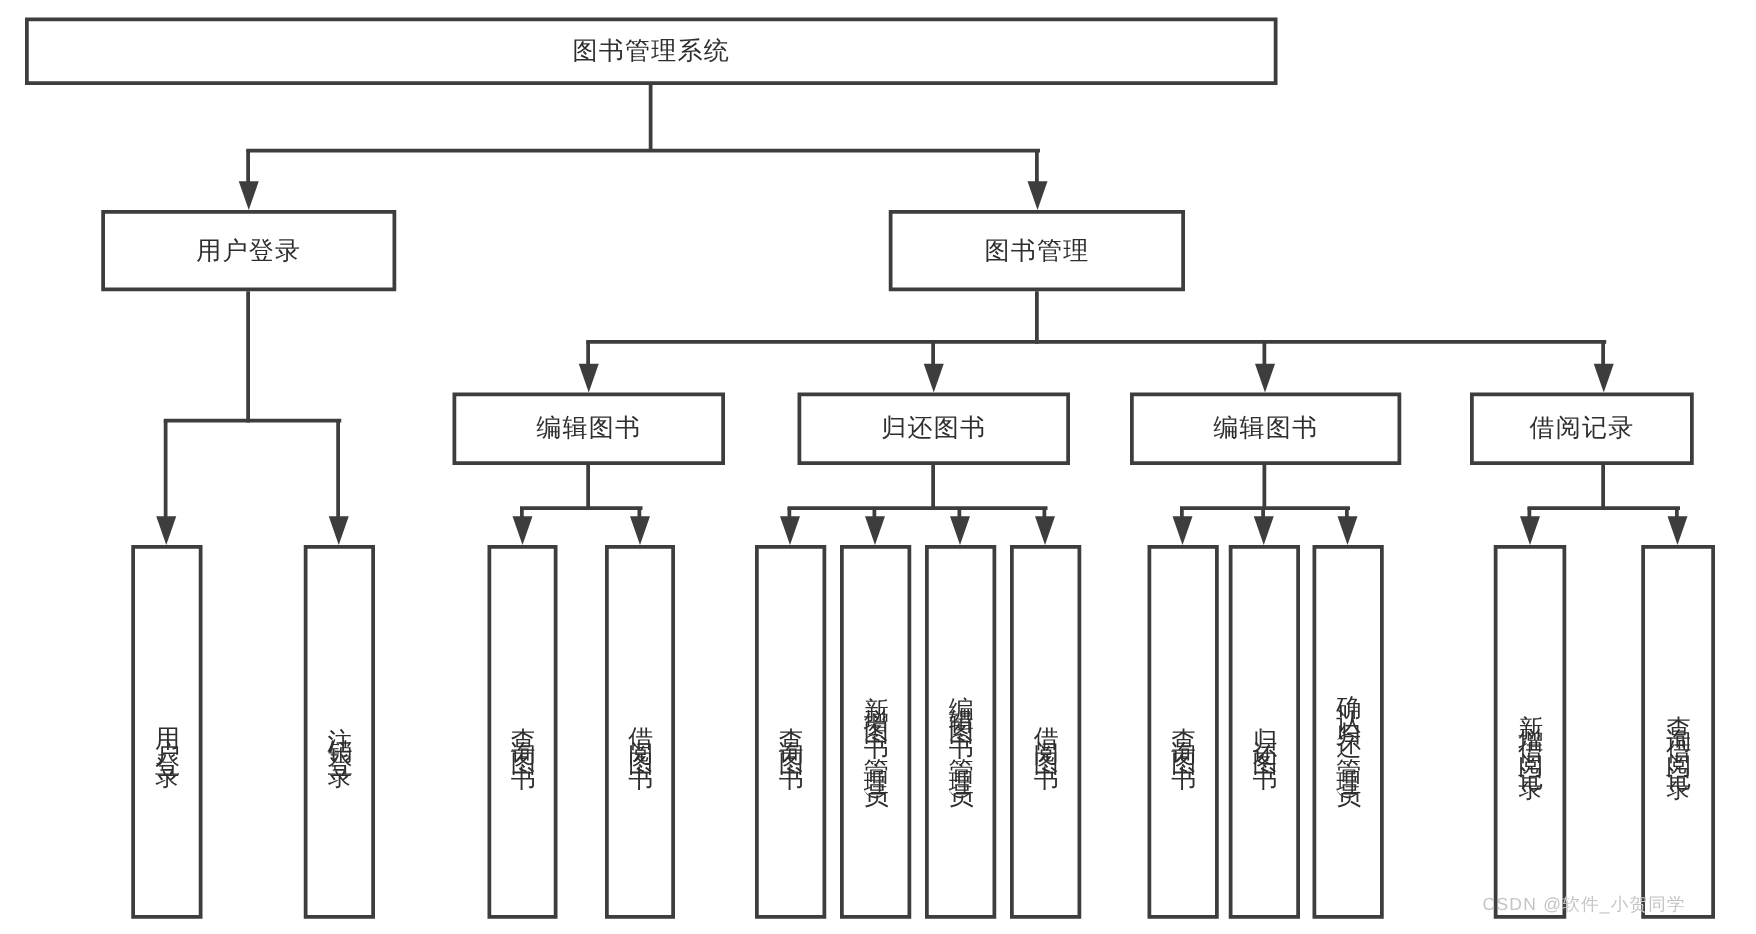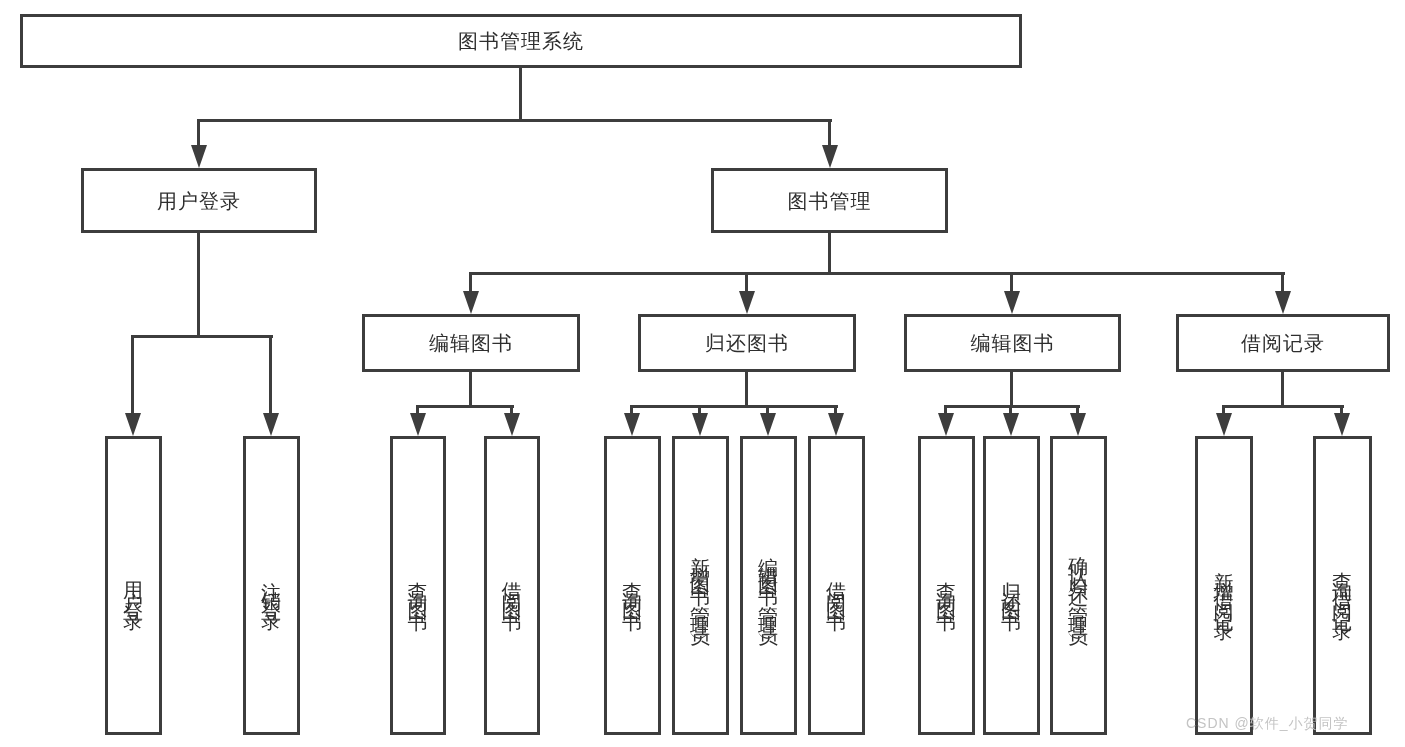--- a/index.html
+++ b/index.html
@@ -34,21 +34,21 @@
 <div class="canvas">
 
   <div class="box" style="left:20px;top:14px;width:1002px;height:54px">图书管理系统</div>
 
   <div class="box" style="left:81px;top:168px;width:236px;height:65px">用户登录</div>
   <div class="box" style="left:711px;top:168px;width:237px;height:65px">图书管理</div>
 
   <div class="box" style="left:362px;top:314px;width:218px;height:58px">编辑图书</div>
   <div class="box" style="left:638px;top:314px;width:218px;height:58px">归还图书</div>
   <div class="box" style="left:904px;top:314px;width:217px;height:58px">编辑图书</div>
-  <div class="box" style="left:1176px;top:314px;width:214px;height:58px">借阅记录</div>
+  <div class="box" style="left:1176px;top:314px;width:179px;height:58px">借阅记录</div>
 
   <div class="box v" style="left:105px;top:436px;width:57px;height:299px">用户登录</div>
   <div class="box v" style="left:243px;top:436px;width:57px;height:299px">注销登录</div>
 
   <div class="box v" style="left:390px;top:436px;width:56px;height:299px">查询图书</div>
   <div class="box v" style="left:484px;top:436px;width:56px;height:299px">借阅图书</div>
 
   <div class="box v" style="left:604px;top:436px;width:57px;height:299px">查询图书</div>
   <div class="box v" style="left:672px;top:436px;width:57px;height:299px">新增图书（管理员）</div>
   <div class="box v" style="left:740px;top:436px;width:57px;height:299px">编辑图书（管理员）</div>

